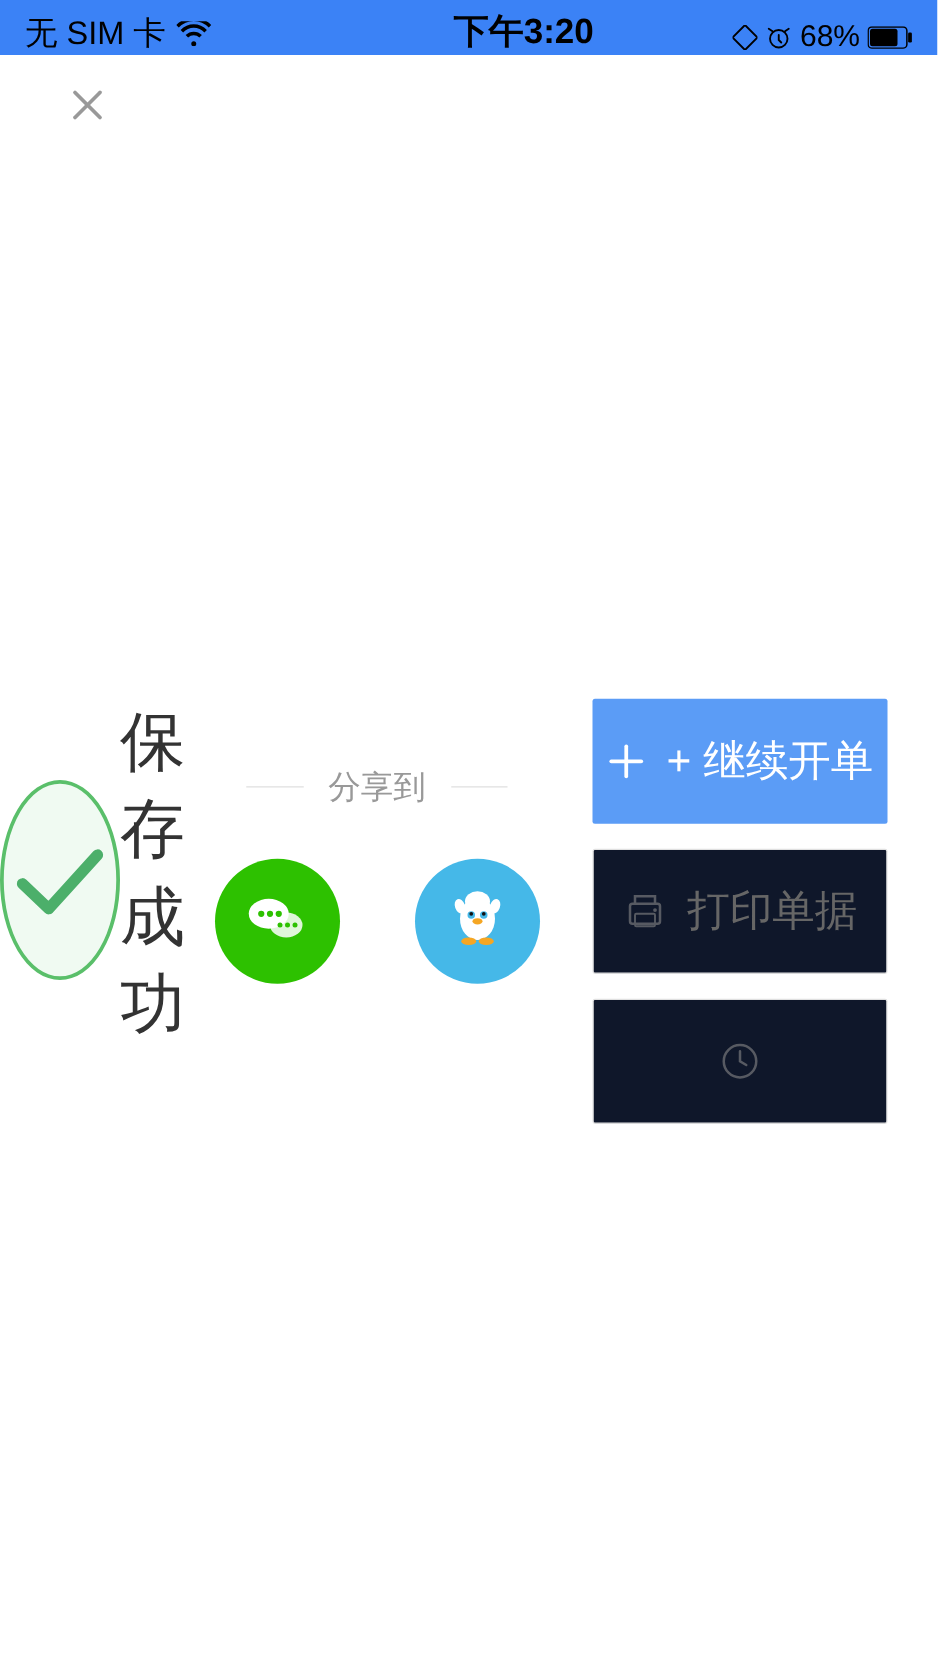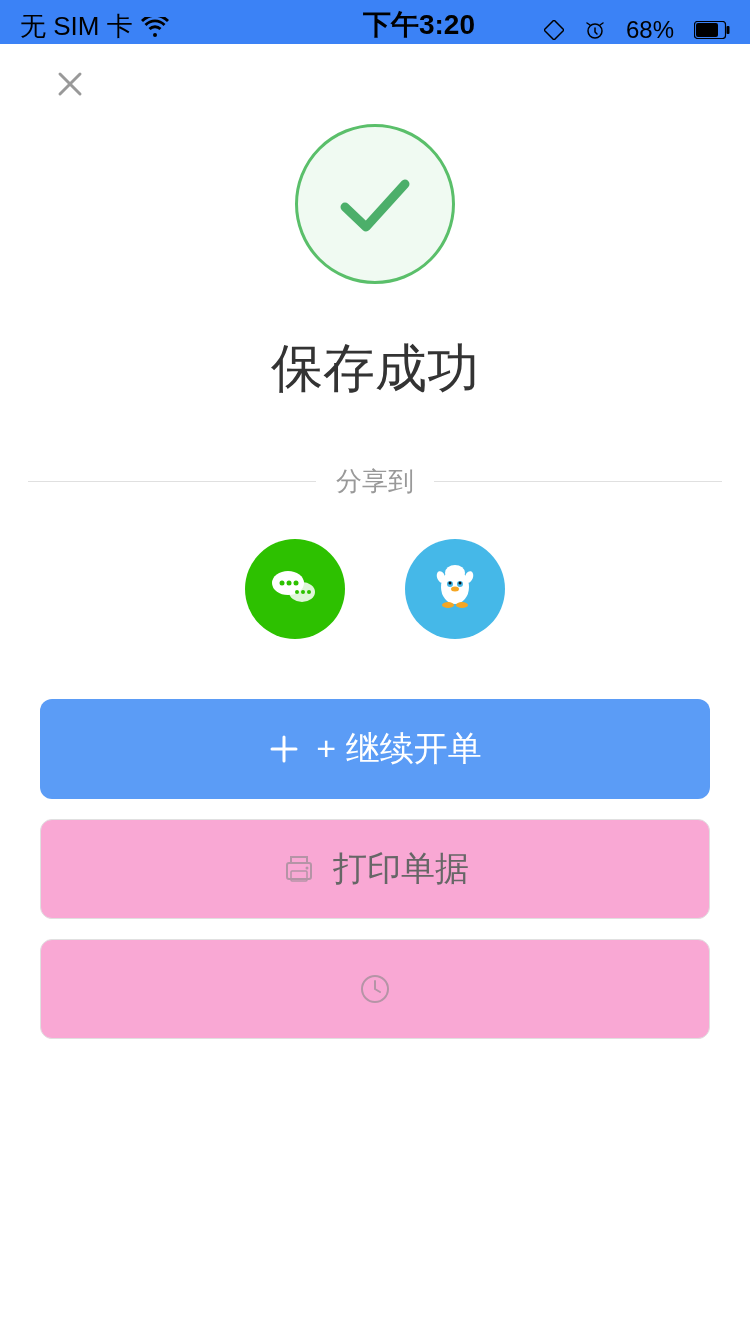--- a/index.html
+++ b/index.html
@@ -36,21 +36,21 @@
       font-weight: 700;
       color: #000;
       position: absolute;
       left: 50%;
       transform: translateX(-50%);
       margin-left: 44px;
     }
     .status-right {
       display: flex;
       align-items: center;
-      gap: 20px;
+      gap: 6px;
       font-size: 24px;
       color: #000;
     }
 
     
     .close-btn {
       position: absolute;
       top: 54px;
       left: 40px;
       width: 60px;
@@ -62,21 +62,21 @@
     }
     .close-btn svg {
       width: 36px;
       height: 36px;
     }
 
     
     .main-content {
       flex: 1;
       display: flex;
-      flex-direction: column;
+      flex-direction: row;
       align-items: center;
       padding-top: 80px;
     }
 
     
     .success-circle {
       width: 160px;
       height: 160px;
       border-radius: 50%;
       border: 3px solid #5abf6a;
@@ -149,36 +149,36 @@
     .actions {
       width: 100%;
       padding: 0 40px;
       display: flex;
       flex-direction: column;
       gap: 20px;
     }
     .action-btn {
       width: 100%;
       height: 100px;
-      border-radius: 12px;
+      border-radius: 2px;
       display: flex;
       align-items: center;
       justify-content: center;
       gap: 16px;
       font-size: 34px;
       cursor: pointer;
       border: none;
       outline: none;
     }
     .action-btn-primary {
       background: #5b9cf6;
       color: #fff;
     }
     .action-btn-secondary {
-      background: #f9a8d4;
+      background: #0f172a;
       color: #666;
       border: 1px solid #e0e0e0;
     }
     .action-btn-secondary svg {
       opacity: 0.6;
     }
   </style>
 </head>
 <body>
 

